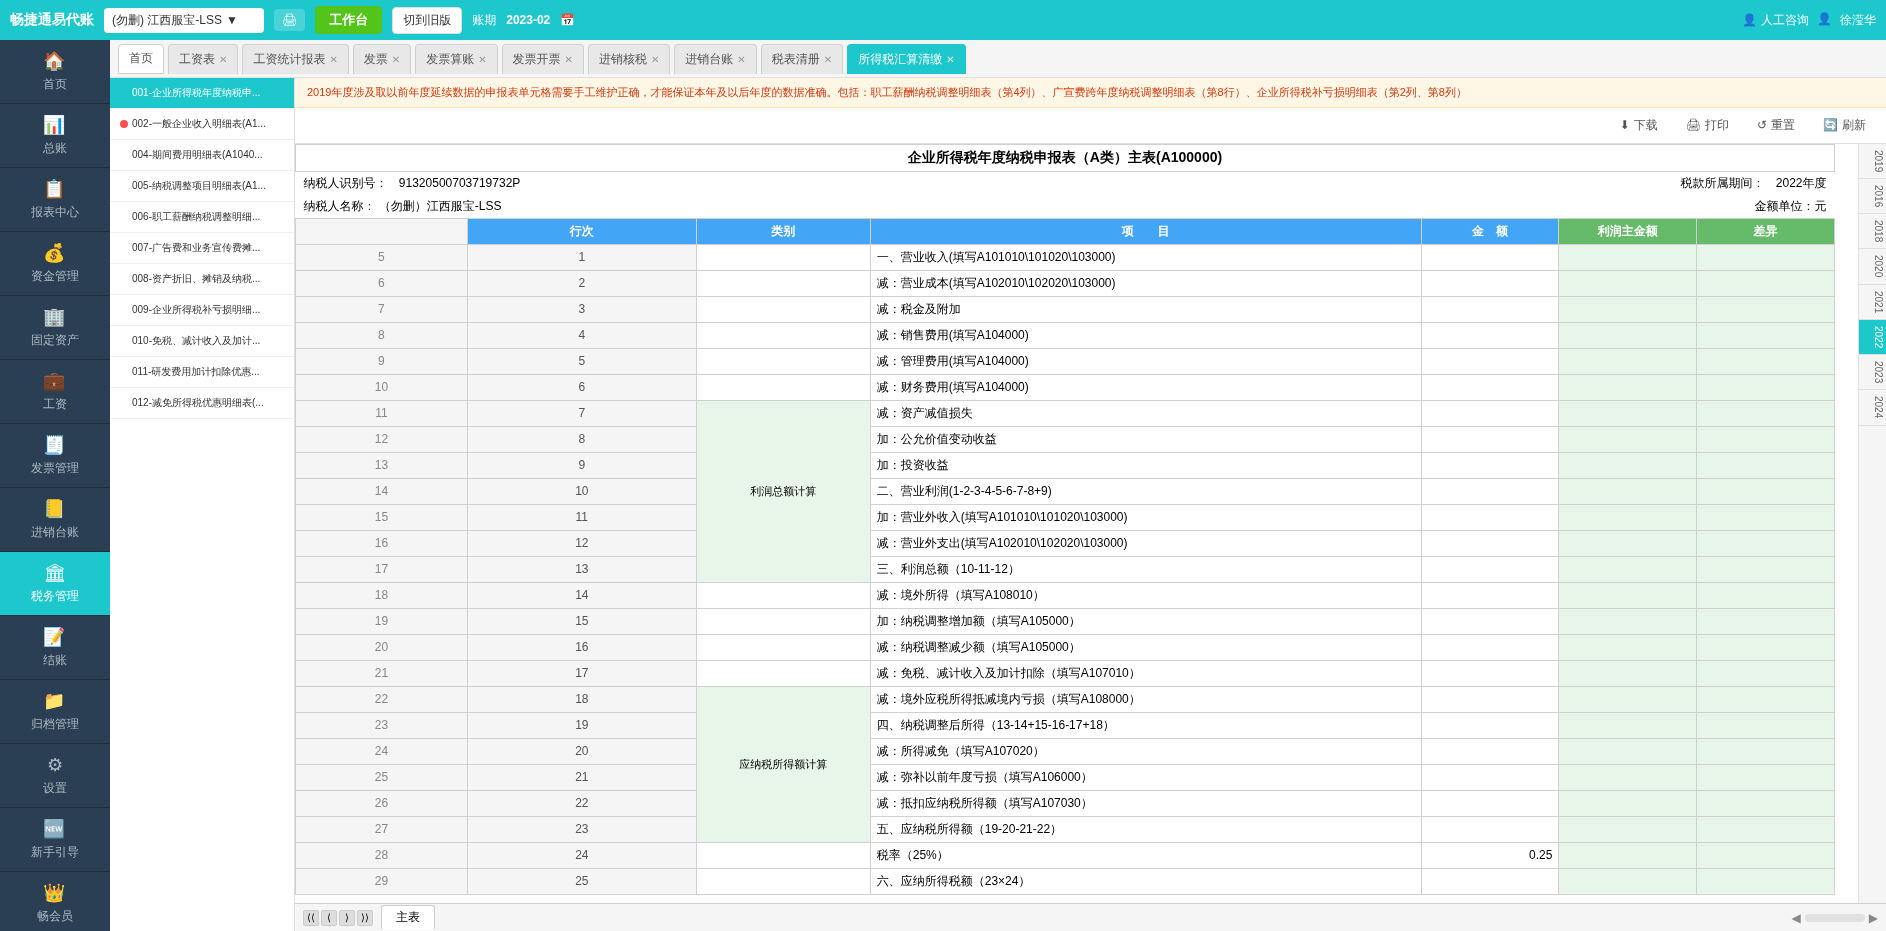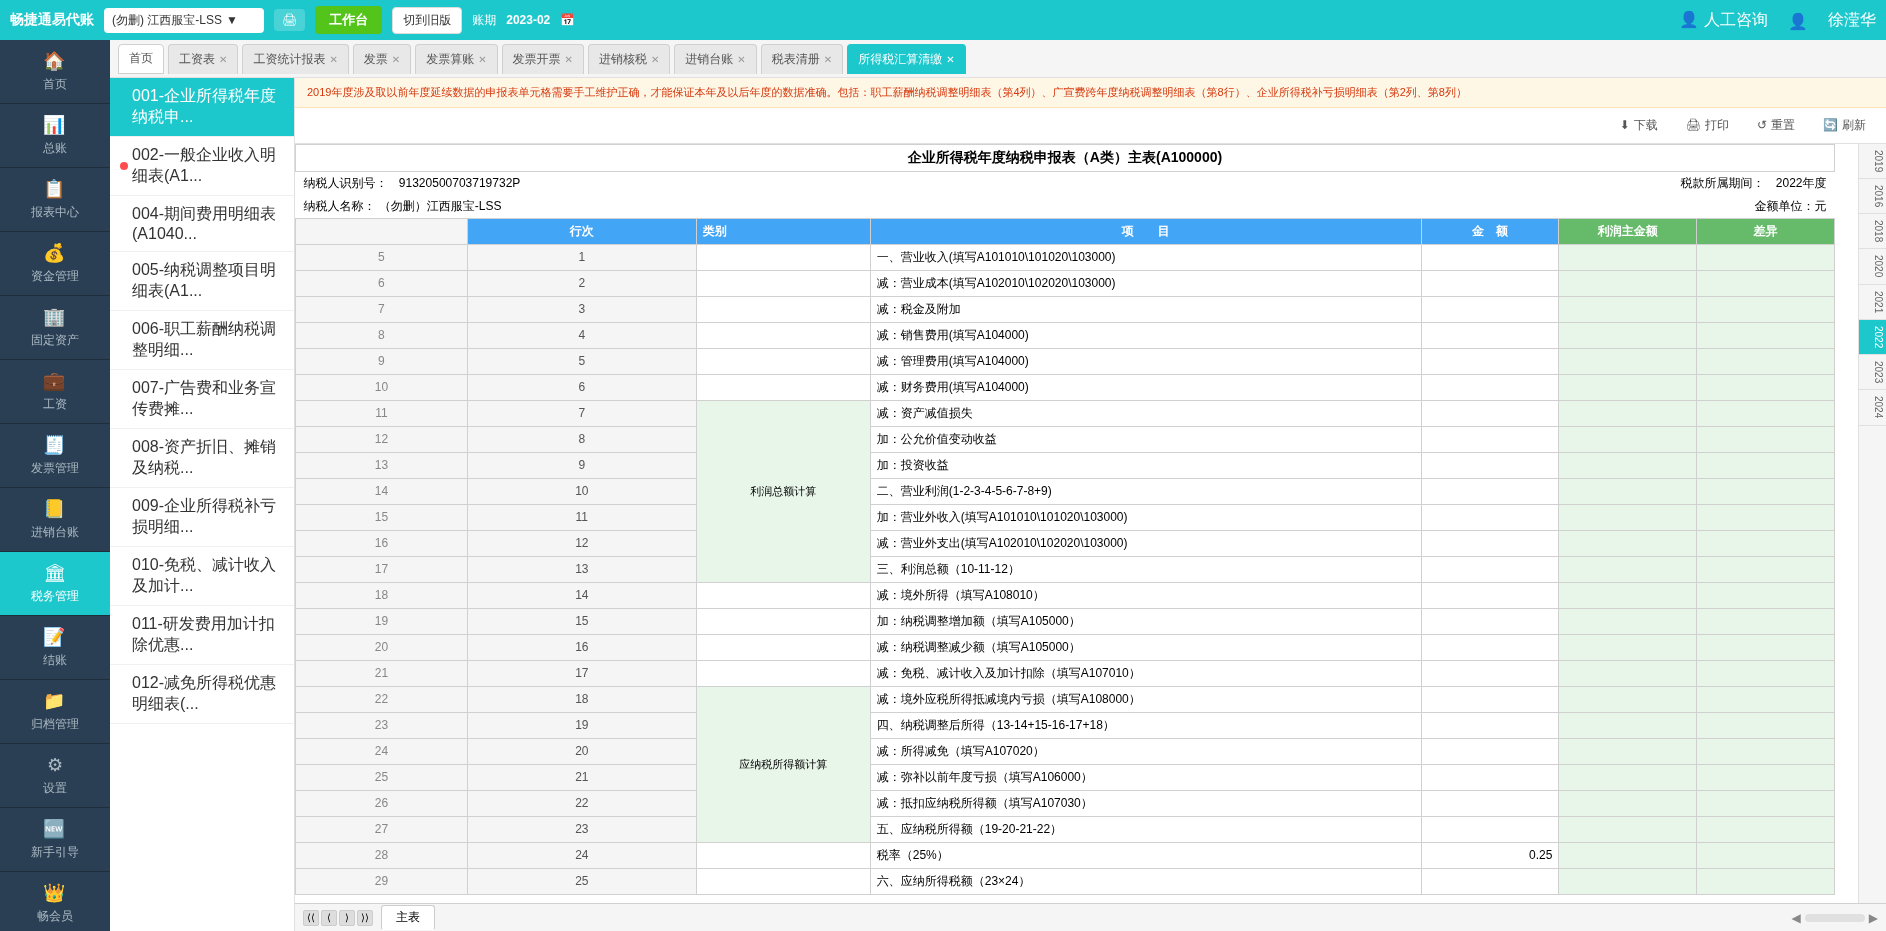--- a/index.html
+++ b/index.html
@@ -59,24 +59,24 @@
       padding: 4px 10px;
       cursor: pointer;
       font-size: 12px;
       display: flex;
       align-items: center;
       gap: 4px;
     }
     .top-bar-right {
       margin-left: auto;
       display: flex;
-      align-items: flex-end;
-      gap: 20px;
+      align-items: flex-start;
+      gap: 8px;
       color: white;
-      font-size: 16px;
+      font-size: 12px;
     }
 
     
     .main-layout {
       display: flex;
       flex: 1;
       overflow: hidden;
     }
 
     
@@ -168,21 +168,21 @@
     
     .left-panel {
       width: 185px;
       background: #fff;
       border-right: 1px solid #e0e0e0;
       overflow-y: auto;
       flex-shrink: 0;
     }
     .left-panel-item {
       padding: 8px 10px;
-      font-size: 16px;
+      font-size: 10px;
       color: #333;
       cursor: pointer;
       border-bottom: 1px solid #f0f0f0;
       display: flex;
       align-items: center;
       gap: 4px;
     }
     .left-panel-item.active { background: #1dc8cd; color: white; }
     .left-panel-item .status-dot {
       width: 8px; height: 8px; border-radius: 50%; flex-shrink: 0;
@@ -319,21 +319,21 @@
       font-size: 14px;
       font-weight: bold;
       padding: 10px;
     }
     .meta-row td {
       border: none;
       background: #fff;
       padding: 3px 8px;
     }
     .header-row-A { background: #42a5f5 !important; color: white !important; text-align: center; font-weight: bold; }
-    .header-row-B { background: #42a5f5 !important; color: white !important; text-align: left; font-weight: bold; }
+    .header-row-B { background: #42a5f5 !important; color: white !important; text-align: center; font-weight: bold; }
     .header-row-C { background: #42a5f5 !important; color: white !important; text-align: center; font-weight: bold; }
     .header-row-D { background: #42a5f5 !important; color: white !important; text-align: center; font-weight: bold; }
     .header-row-E { background: #66bb6a !important; color: white !important; text-align: center; font-weight: bold; }
     .header-row-F { background: #66bb6a !important; color: white !important; text-align: center; font-weight: bold; }
     .cat-cell { text-align: center; vertical-align: middle; }
 
     
     .bottom-tab-bar {
       height: 28px;
       background: #f5f5f5;

